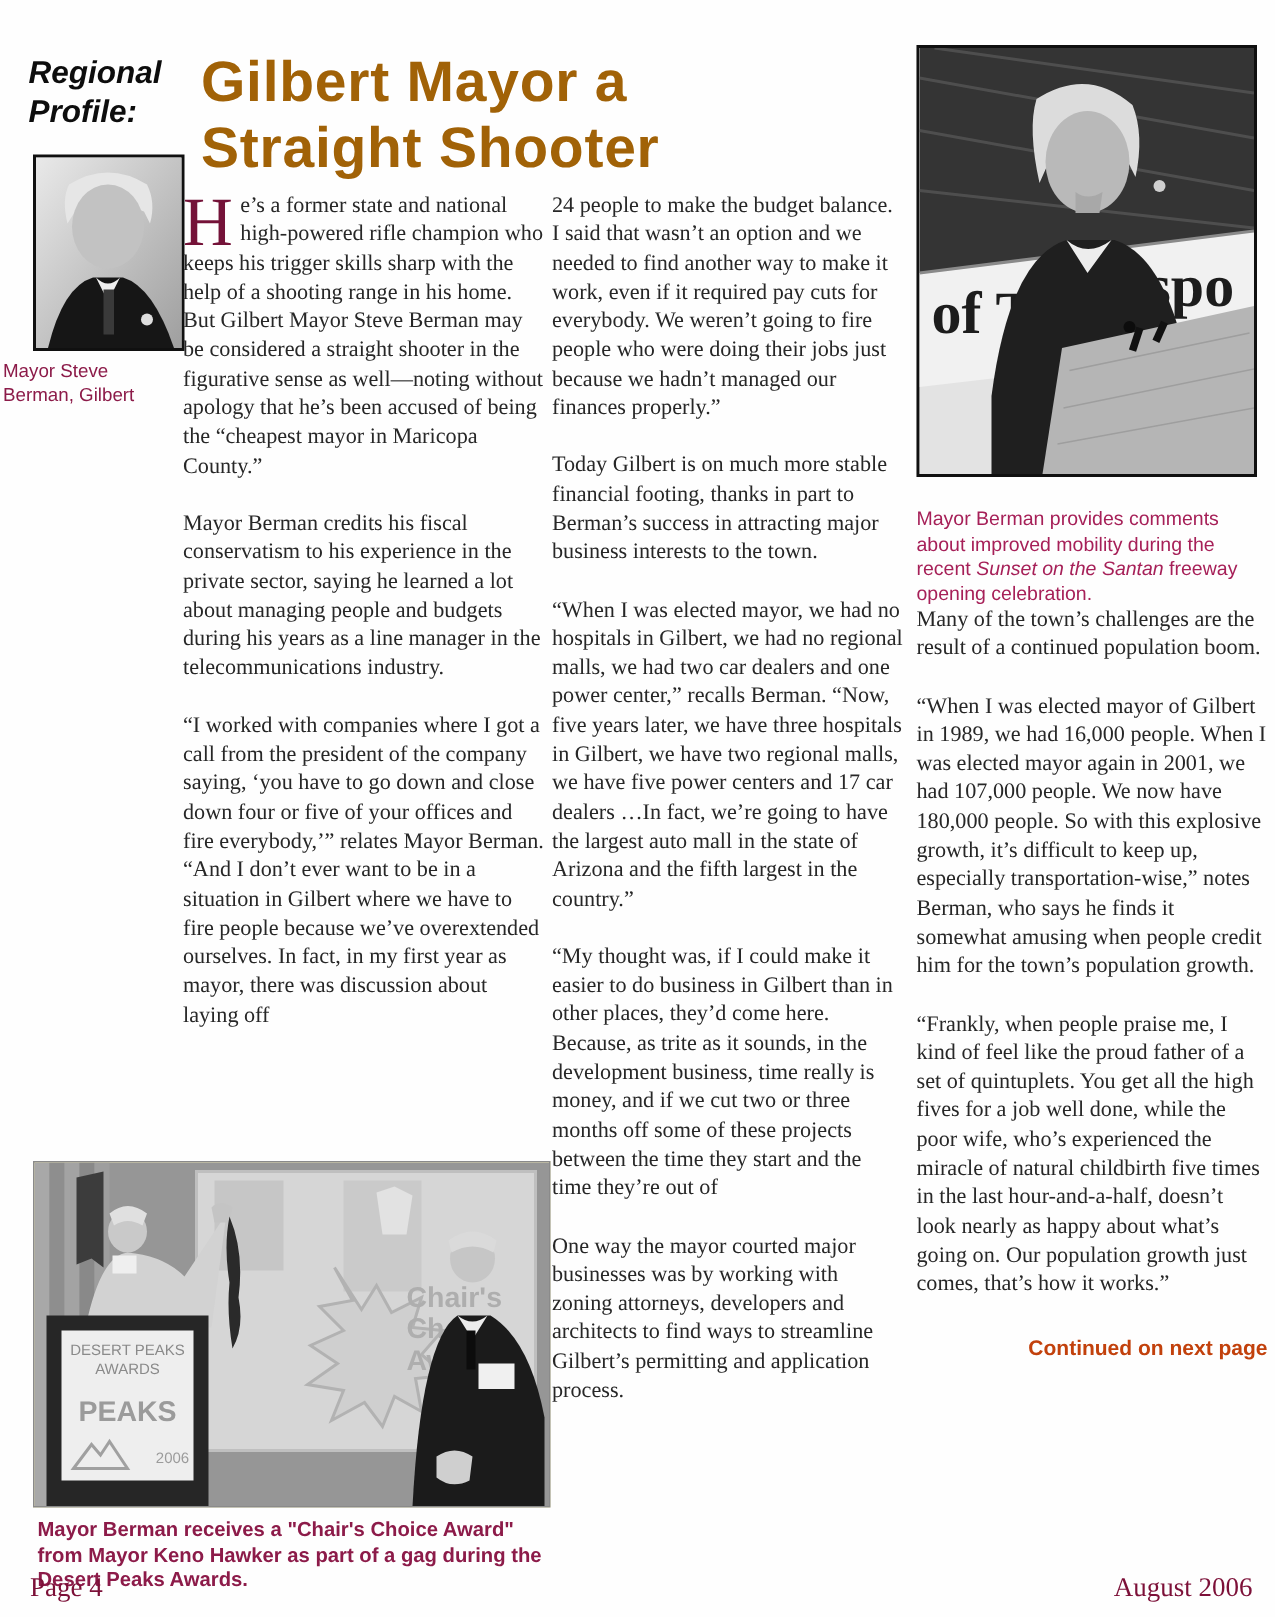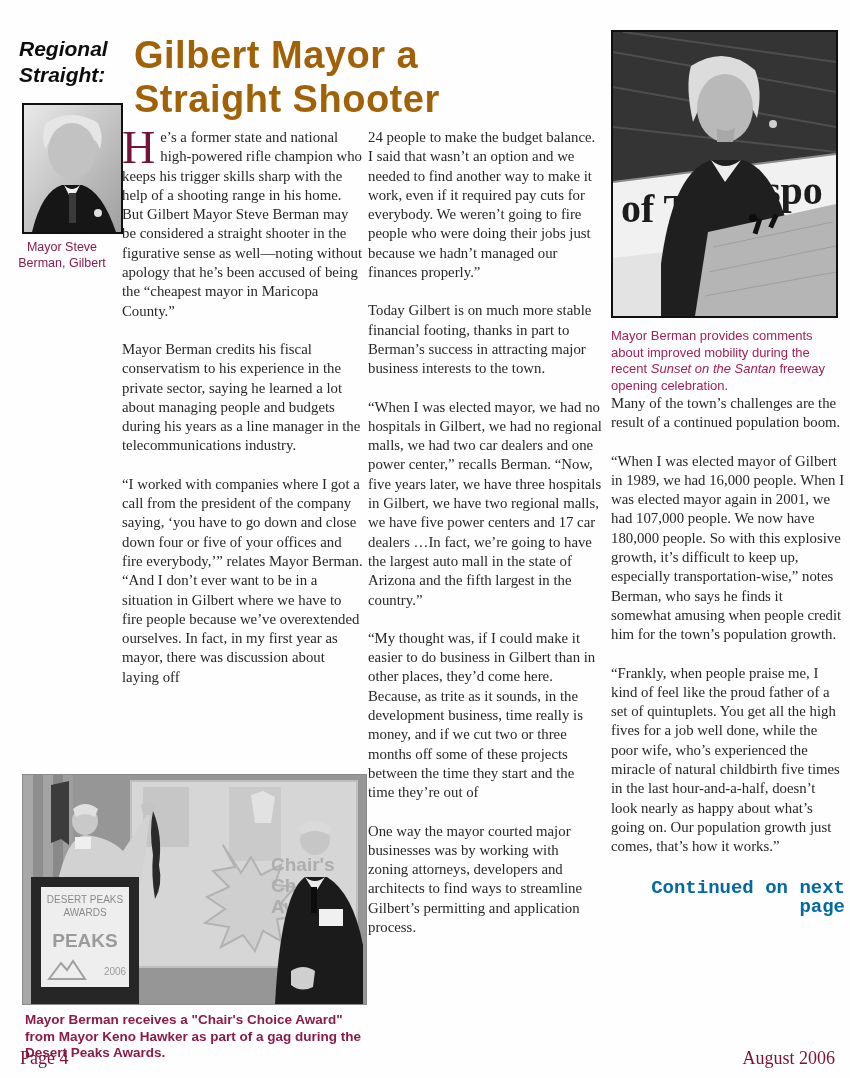--- a/index.html
+++ b/index.html
@@ -17,45 +17,45 @@
   .title {
     position:absolute; left:134px; top:33px; width:490px;
     font-family:"Liberation Sans", sans-serif; font-weight:900;
     font-size:38px; line-height:44px; letter-spacing:.5px; color:#a16207;
     white-space:pre-line;
   }
   .portrait { position:absolute; left:22px; top:103px; width:101px; height:131px;
     border:2px solid #101010; }
   .portrait svg { display:block; width:100%; height:100%; }
   .portrait-caption {
-    position:absolute; left:2px; top:240px; width:120px; text-align:center;
+    position:absolute; left:2px; top:240px; width:120px; text-align:left;
     font-family:"Liberation Sans", sans-serif; font-size:12.5px; line-height:15.5px;
     color:#8c1b49; white-space:pre-line;
   }
   .col { position:absolute; font-size:14.8px; line-height:19.3px; text-align:left; }
   .col p { margin:0 0 19px 0; }
   .col1 { left:122px; top:128px; width:243px; }
   .col2 { left:368px; top:128px; width:234px; }
   .col3 { left:611px; top:30px;  width:234px; }
   .dropcap {
     float:left; font-size:46px; line-height:36px; padding:2px 5px 0 0;
     color:#741238; font-family:"Liberation Serif", serif;
   }
   .photo-frame { border:2px solid #101010; background:#ddd; }
   .podium-photo { width:227px; height:288px; }
   .podium-photo svg { display:block; width:100%; height:100%; }
   .pink-caption {
-    margin-top:10px; font-family:"Liberation Sans", sans-serif;
+    margin-top:20px; font-family:"Liberation Sans", sans-serif;
     font-size:13px; line-height:16.5px; color:#a62058;
   }
   .col3 .body-start { margin-top:16px; }
   .continued {
     margin-top:22px; text-align:right;
-    font-family:Liberation Mono, monospace; font-weight:700;
-    font-size:19px; color:#0369a1;
+    font-family:Liberation Sans, sans-serif; font-weight:700;
+    font-size:14px; color:#c2410c;
   }
   .awards-photo {
     position:absolute; left:22px; top:774px; width:345px; height:231px;
     border:1px solid #8a8a8a; background:#fef9c3;
   }
   .awards-photo svg { display:block; width:100%; height:100%; }
   .awards-caption {
     position:absolute; left:25px; top:1012px; width:348px;
     font-family:"Liberation Sans", sans-serif; font-weight:700;
     font-size:13.5px; line-height:16.5px; color:#8c1b49;
@@ -64,21 +64,21 @@
   .footer-right { position:absolute; right:15px; top:1048px; font-size:18px; color:#7c1038; }
   .footer-center{ position:absolute; left:350px; top:1046px; display:flex; align-items:center; gap:7px;margin-top:32px; }
   .mag-name { font-size:19px; color:#7c1038; font-family:"Liberation Serif", serif; }
 </style>
 </head>
 <body>
 
 <div class="page">
 
   <div class="kicker">Regional
-Straight:</div>
+Profile:</div>
   <h1 class="title">Gilbert Mayor a
 Straight Shooter</h1>
 
   <div class="portrait">
     <svg viewBox="0 0 97 127">
       <defs>
         <linearGradient id="pbg" x1="0" y1="0" x2="1" y2="1">
           <stop offset="0" stop-color="#e9e9e9"></stop>
             <stop offset="1" stop-color="#9f9f9f"></stop>
         </linearGradient>

